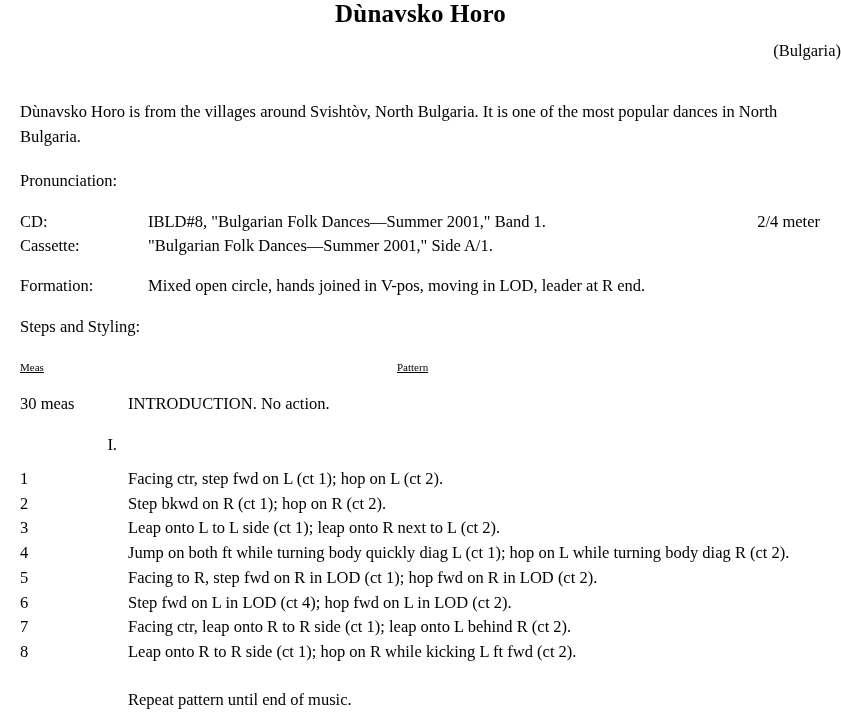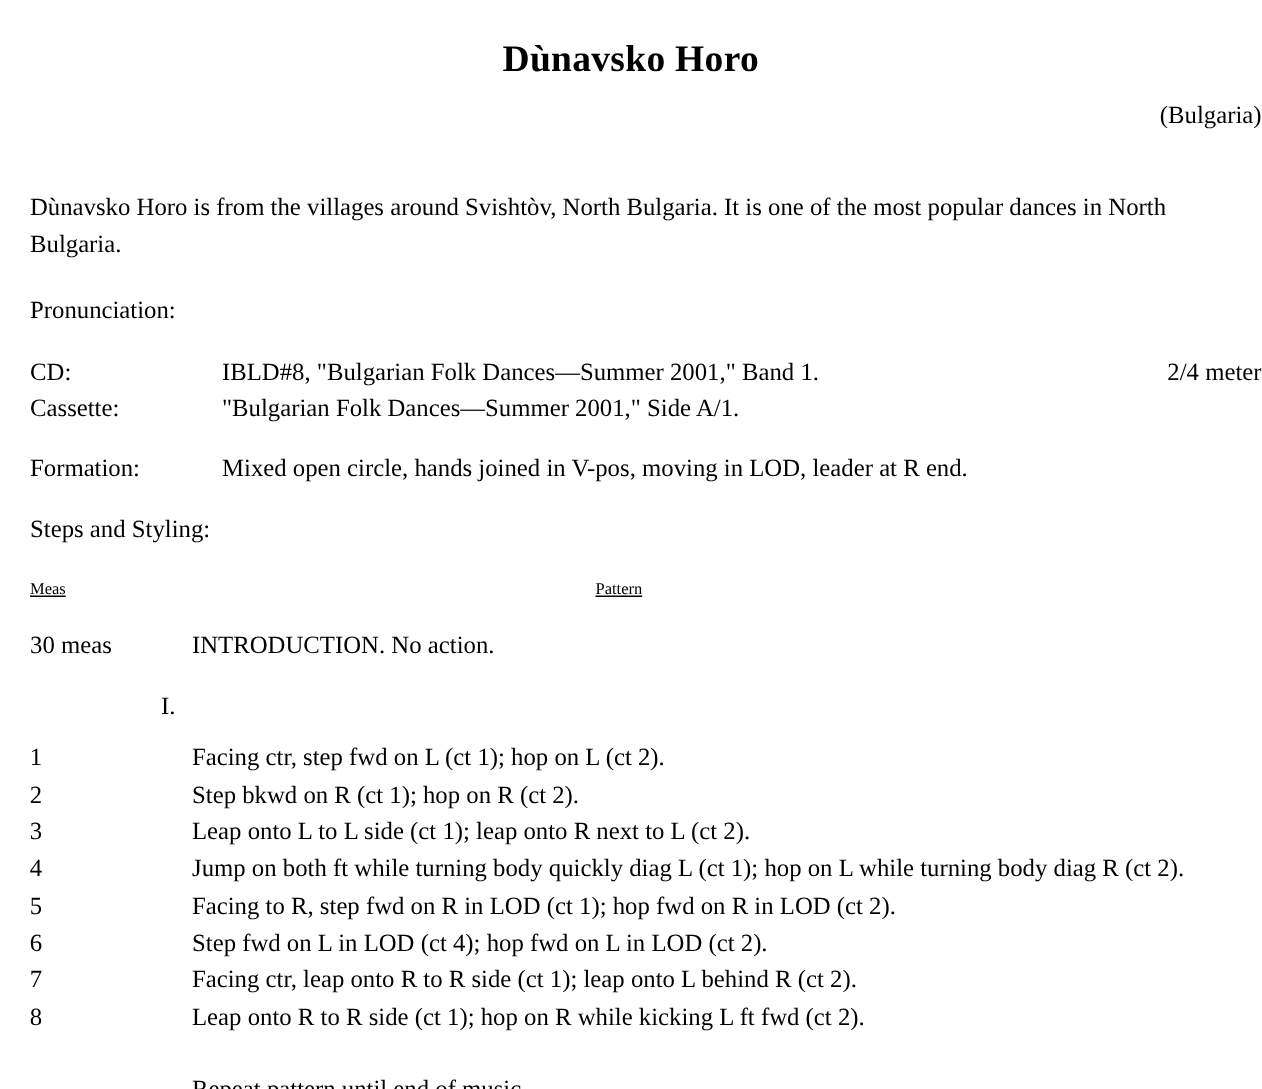--- a/index.html
+++ b/index.html
@@ -24,21 +24,21 @@
     box-sizing: border-box;
   }
 
   
   .doc-title {
     text-align: center;
     font-size: 25px;
     font-weight: bold;
     letter-spacing: 0.2px;
     margin: 0;
-    padding-top: 26px;
+    padding-top: 0;
     line-height: 1.15;
   }
   .doc-subtitle {
     text-align: right;
     font-size: 16.5px;
     margin: 0;
     padding-top: 12px;
     line-height: 1.2;
   }
 
@@ -72,20 +72,21 @@
     width: 128px;
     flex: 0 0 128px;
     white-space: nowrap;
   }
   .meta-row .val {
     flex: 1 1 auto;
     white-space: nowrap;
   }
   .meta-row .meter {
     flex: 0 0 auto;
+    padding-right: 21px;
     white-space: nowrap;
   }
   .gap-md { height: 17px; }
 
   
   .columns-header {
     position: relative;
     padding-left: 20px;
     margin-top: 21px;
     font-size: 11px;

